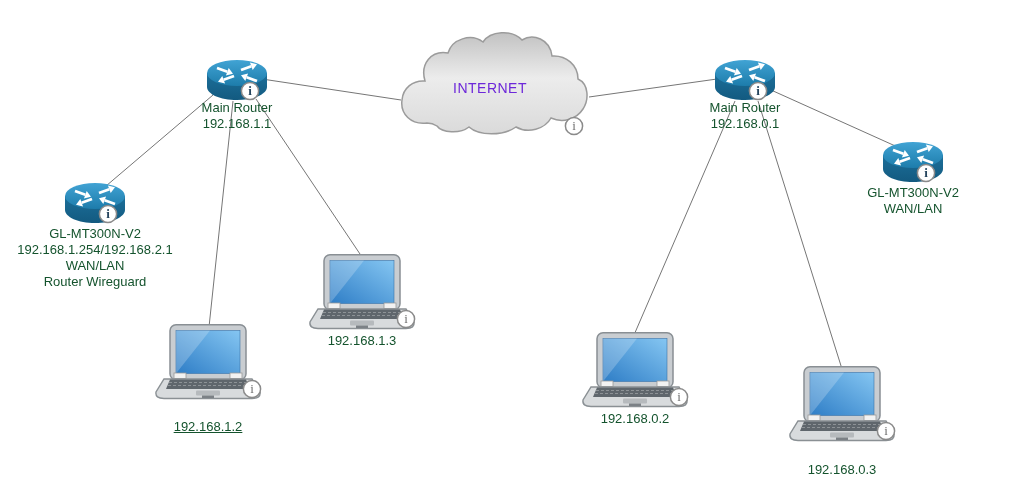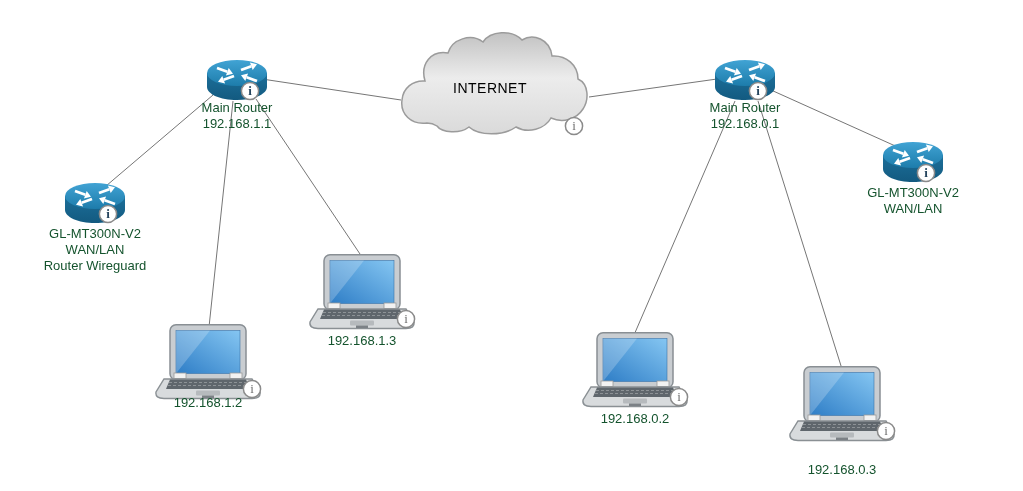--- a/index.html
+++ b/index.html
@@ -10,21 +10,21 @@
   .node{position:absolute;}
   .icon-svg{display:block;}
   .label{position:absolute;left:50%;transform:translateX(-50%);text-align:center;
          font-size:13px;line-height:16px;color:#14532d;white-space:nowrap;}
   .badge{position:absolute;width:20px;height:20px;}
   .badge circle{fill:#ffffff;stroke:#8a8a8a;stroke-width:1.5;}
   .badge text{font-family:"Liberation Serif", serif;font-size:13px;text-anchor:middle;}
   .badge.dark text{fill:#26455e;font-weight:bold;}
   .badge.gray text{fill:#707070;}
   .cloud-label{position:absolute;left:430px;top:80px;width:120px;text-align:center;
-               font-size:14px;letter-spacing:0.5px;color:#000000;}
+               font-size:14px;letter-spacing:0.5px;color:#6d28d9;}
 </style>
 </head>
 <body>
 
 <svg width="0" height="0" style="position:absolute">
   <defs>
     <linearGradient id="gRouterTop" x1="0" y1="0" x2="0" y2="1">
       <stop offset="0" stop-color="#41a3d4"></stop>
         <stop offset="1" stop-color="#1d7cab"></stop>
     </linearGradient>
@@ -140,20 +140,21 @@
   <div class="node" style="left:64px;top:183px;">
     <svg class="icon-svg" width="62" height="41">
         <use href="#sym-router"></use>
       </svg>
     <svg class="badge dark" style="left:34px;top:21px;">
       <circle cx="10" cy="10" r="8.6"></circle>
         <text x="10" y="14.2">i</text>
       </svg>
     <div class="label" style="top:43px;">
       <div>GL-MT300N-V2</div>
+      <div>192.168.1.254/192.168.2.1</div>
       <div>WAN/LAN</div>
       <div>Router Wireguard</div>
     </div>
   </div>
 
   <div class="node" style="left:882px;top:142px;">
     <svg class="icon-svg" width="62" height="41">
         <use href="#sym-router"></use>
       </svg>
     <svg class="badge dark" style="left:34px;top:21px;">
@@ -167,21 +168,21 @@
   </div>
 
   <div class="node" style="left:150px;top:324px;">
     <svg class="icon-svg" width="116" height="80">
         <use href="#sym-laptop"></use>
       </svg>
     <svg class="badge gray" style="left:92px;top:55px;">
       <circle cx="10" cy="10" r="8.6"></circle>
         <text x="10" y="14.2">i</text>
       </svg>
-    <div class="label" style="top:71px;">
+    <div class="label" style="top:95px;text-decoration:underline;">
       <div>192.168.1.2</div>
     </div>
   </div>
 
   <div class="node" style="left:304px;top:254px;">
     <svg class="icon-svg" width="116" height="80">
         <use href="#sym-laptop"></use>
       </svg>
     <svg class="badge gray" style="left:92px;top:55px;">
       <circle cx="10" cy="10" r="8.6"></circle>

